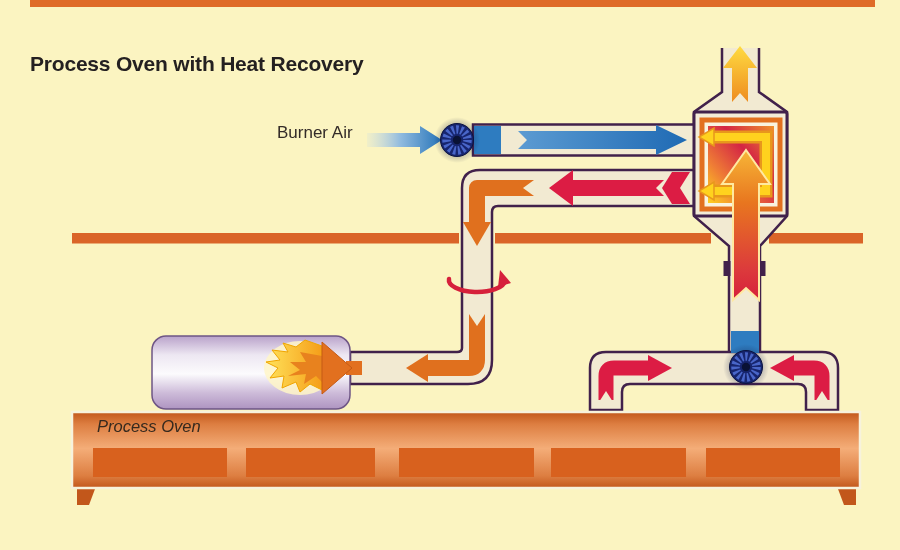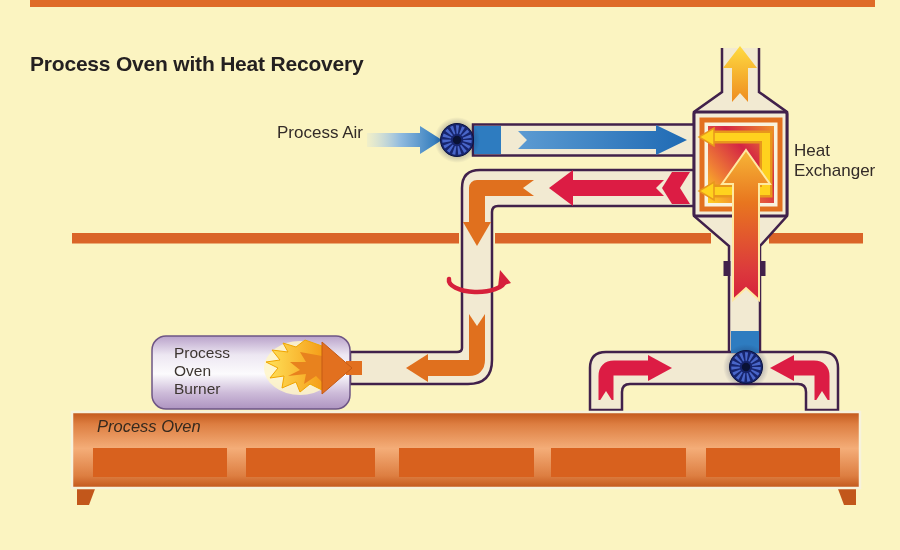--- a/index.html
+++ b/index.html
@@ -162,20 +162,15 @@
     <g>
       <polygon points="322,346 305,340 296,347 283,343 288,352 272,350 280,360 266,362 278,368 270,378 284,376 282,388 296,382 300,392 310,384 322,390" fill="url(#gradFlame)" stroke="#F0A500" stroke-width="1"></polygon>
       <polygon points="322,356 300,352 306,362 290,362 300,370 288,376 306,374 304,384 316,376 322,382" fill="#E8821E"></polygon>
     </g>
     <rect x="346" y="361" width="16" height="14" fill="#E2701F"></rect>
     <polygon points="322,342 322,394 352,368" fill="#E2701F" stroke="#C55A14" stroke-width="1"></polygon>
   </g>
 </svg>
 
   <div class="lbl title">Process Oven with Heat Recovery</div>
-  <div class="lbl outside-air">Process Air</div>
-  <div class="lbl hx">Heat
-Exchanger</div>
-  <div class="lbl burner">Process
-Oven
-Burner</div>
+  <div class="lbl outside-air">Burner Air</div>
   <div class="lbl oven">Process Oven</div>
 </div>
 
 </body></html>

